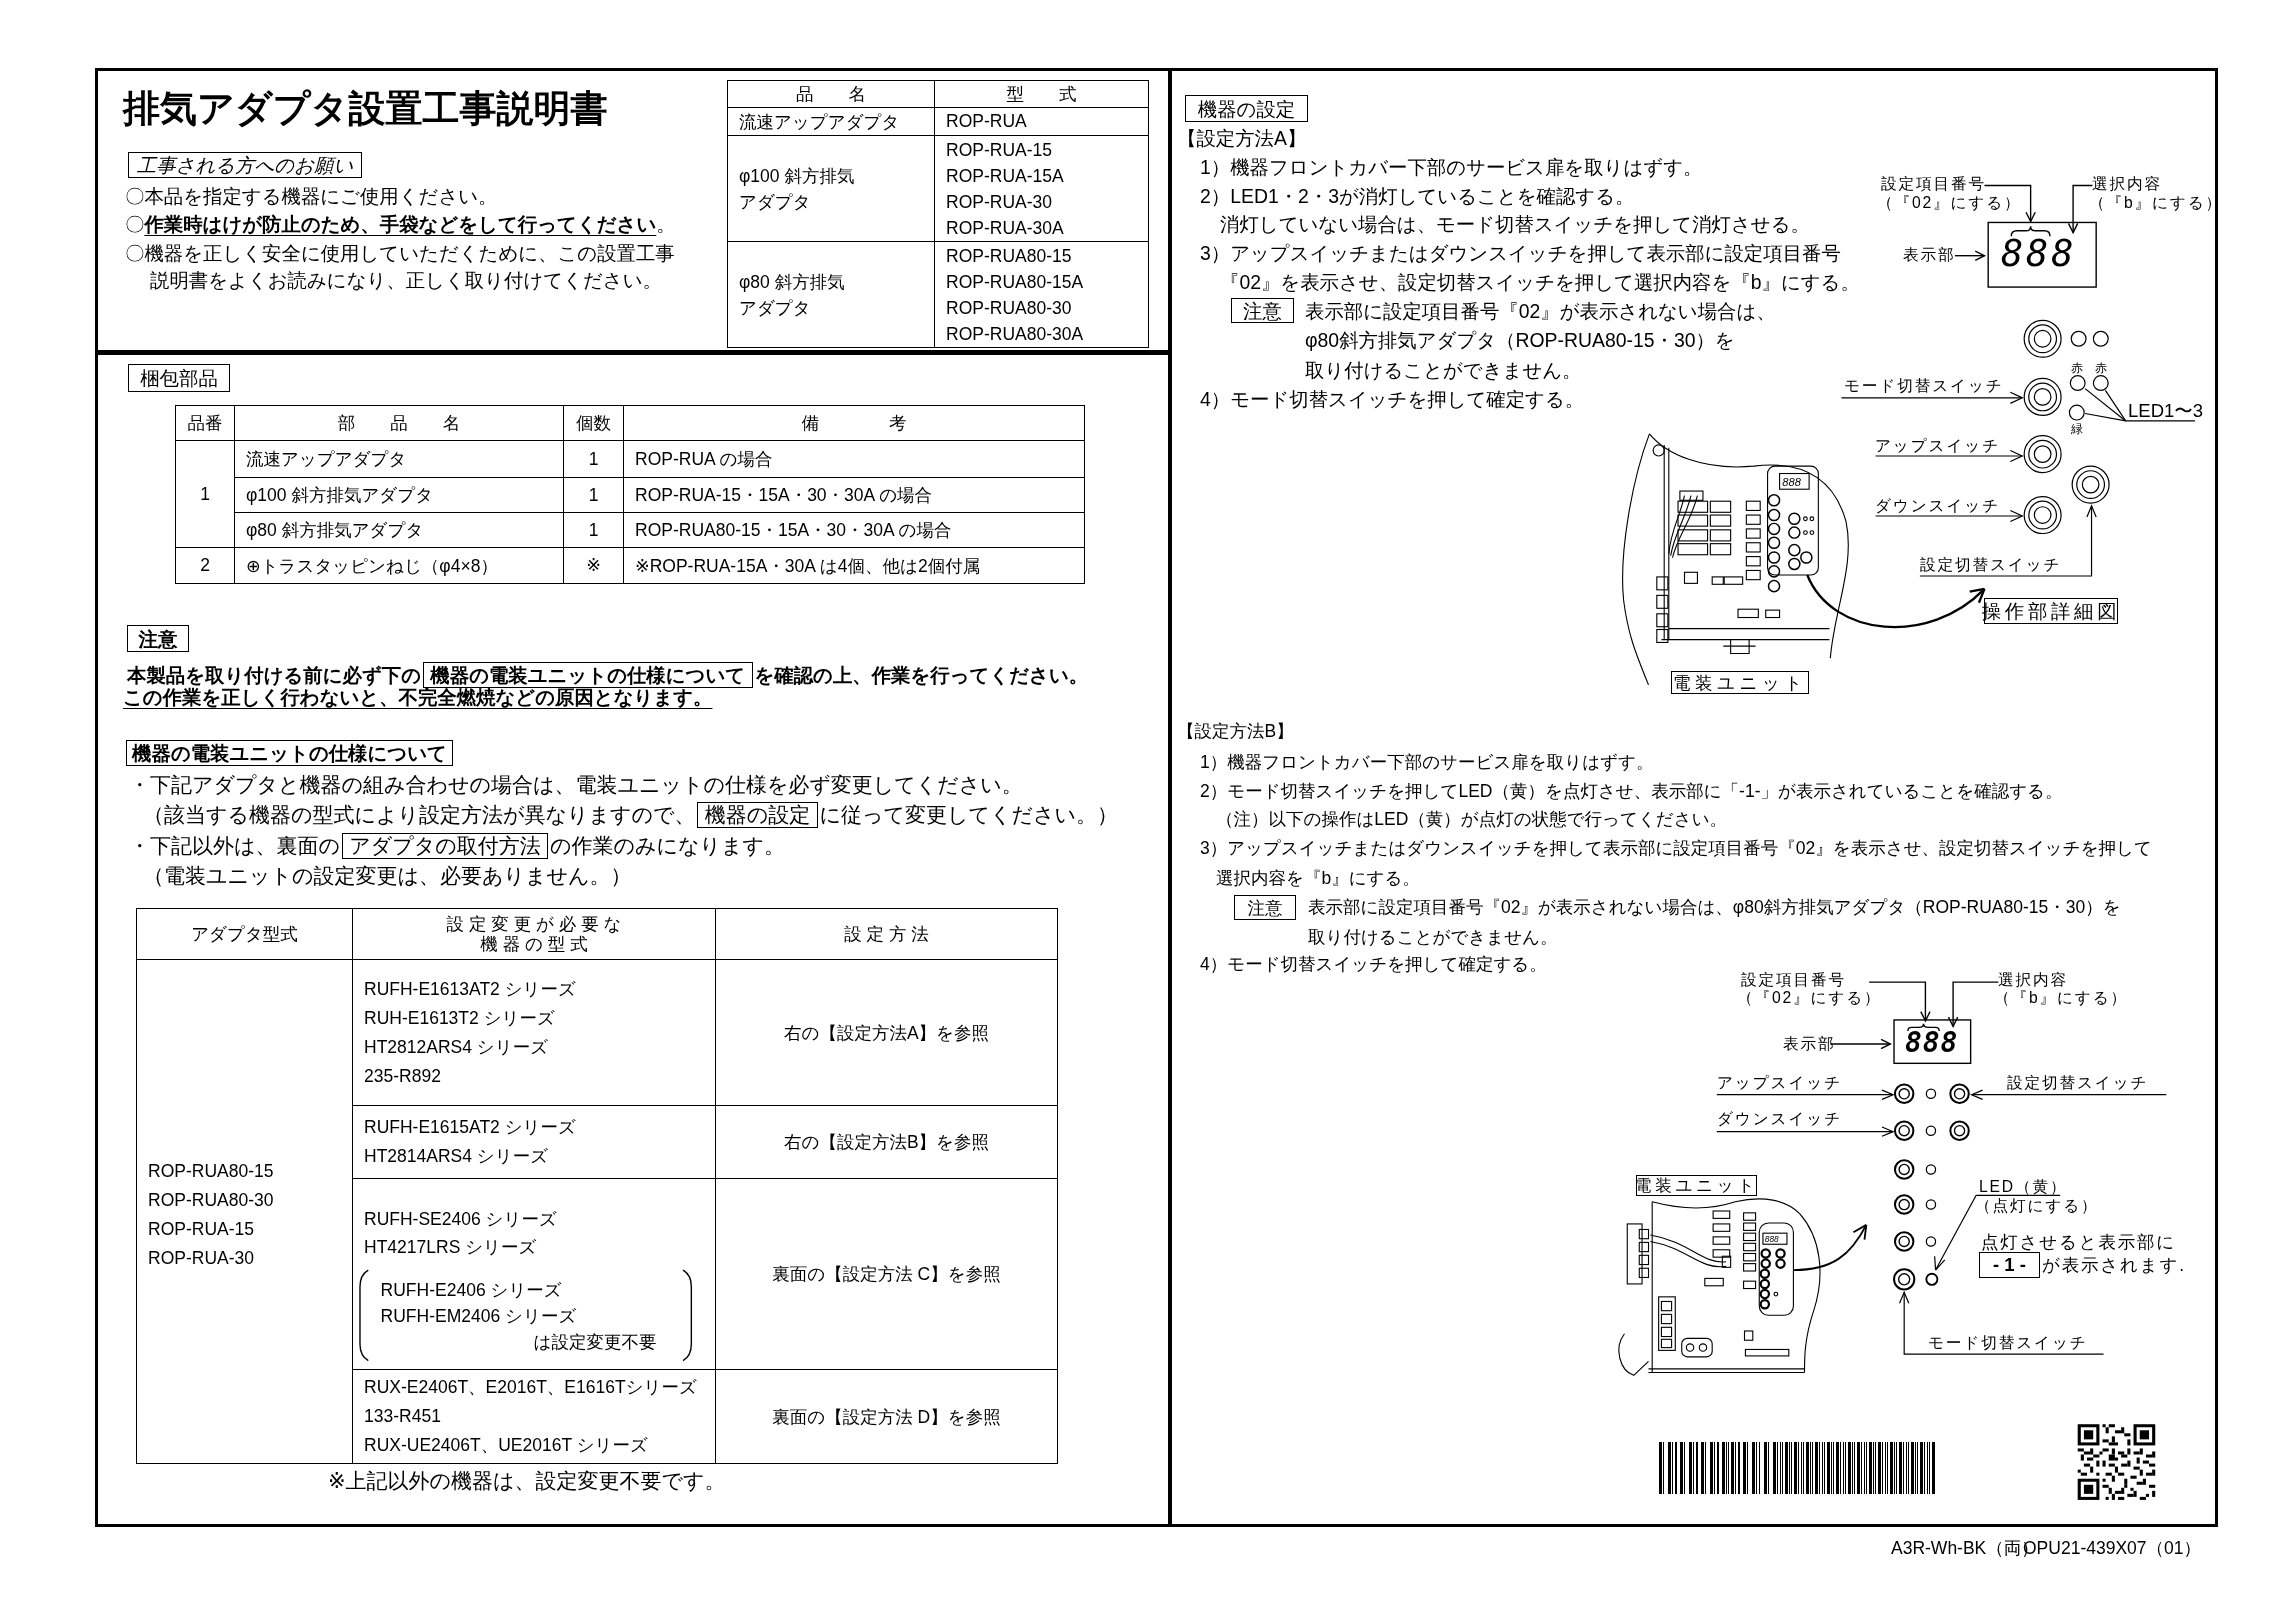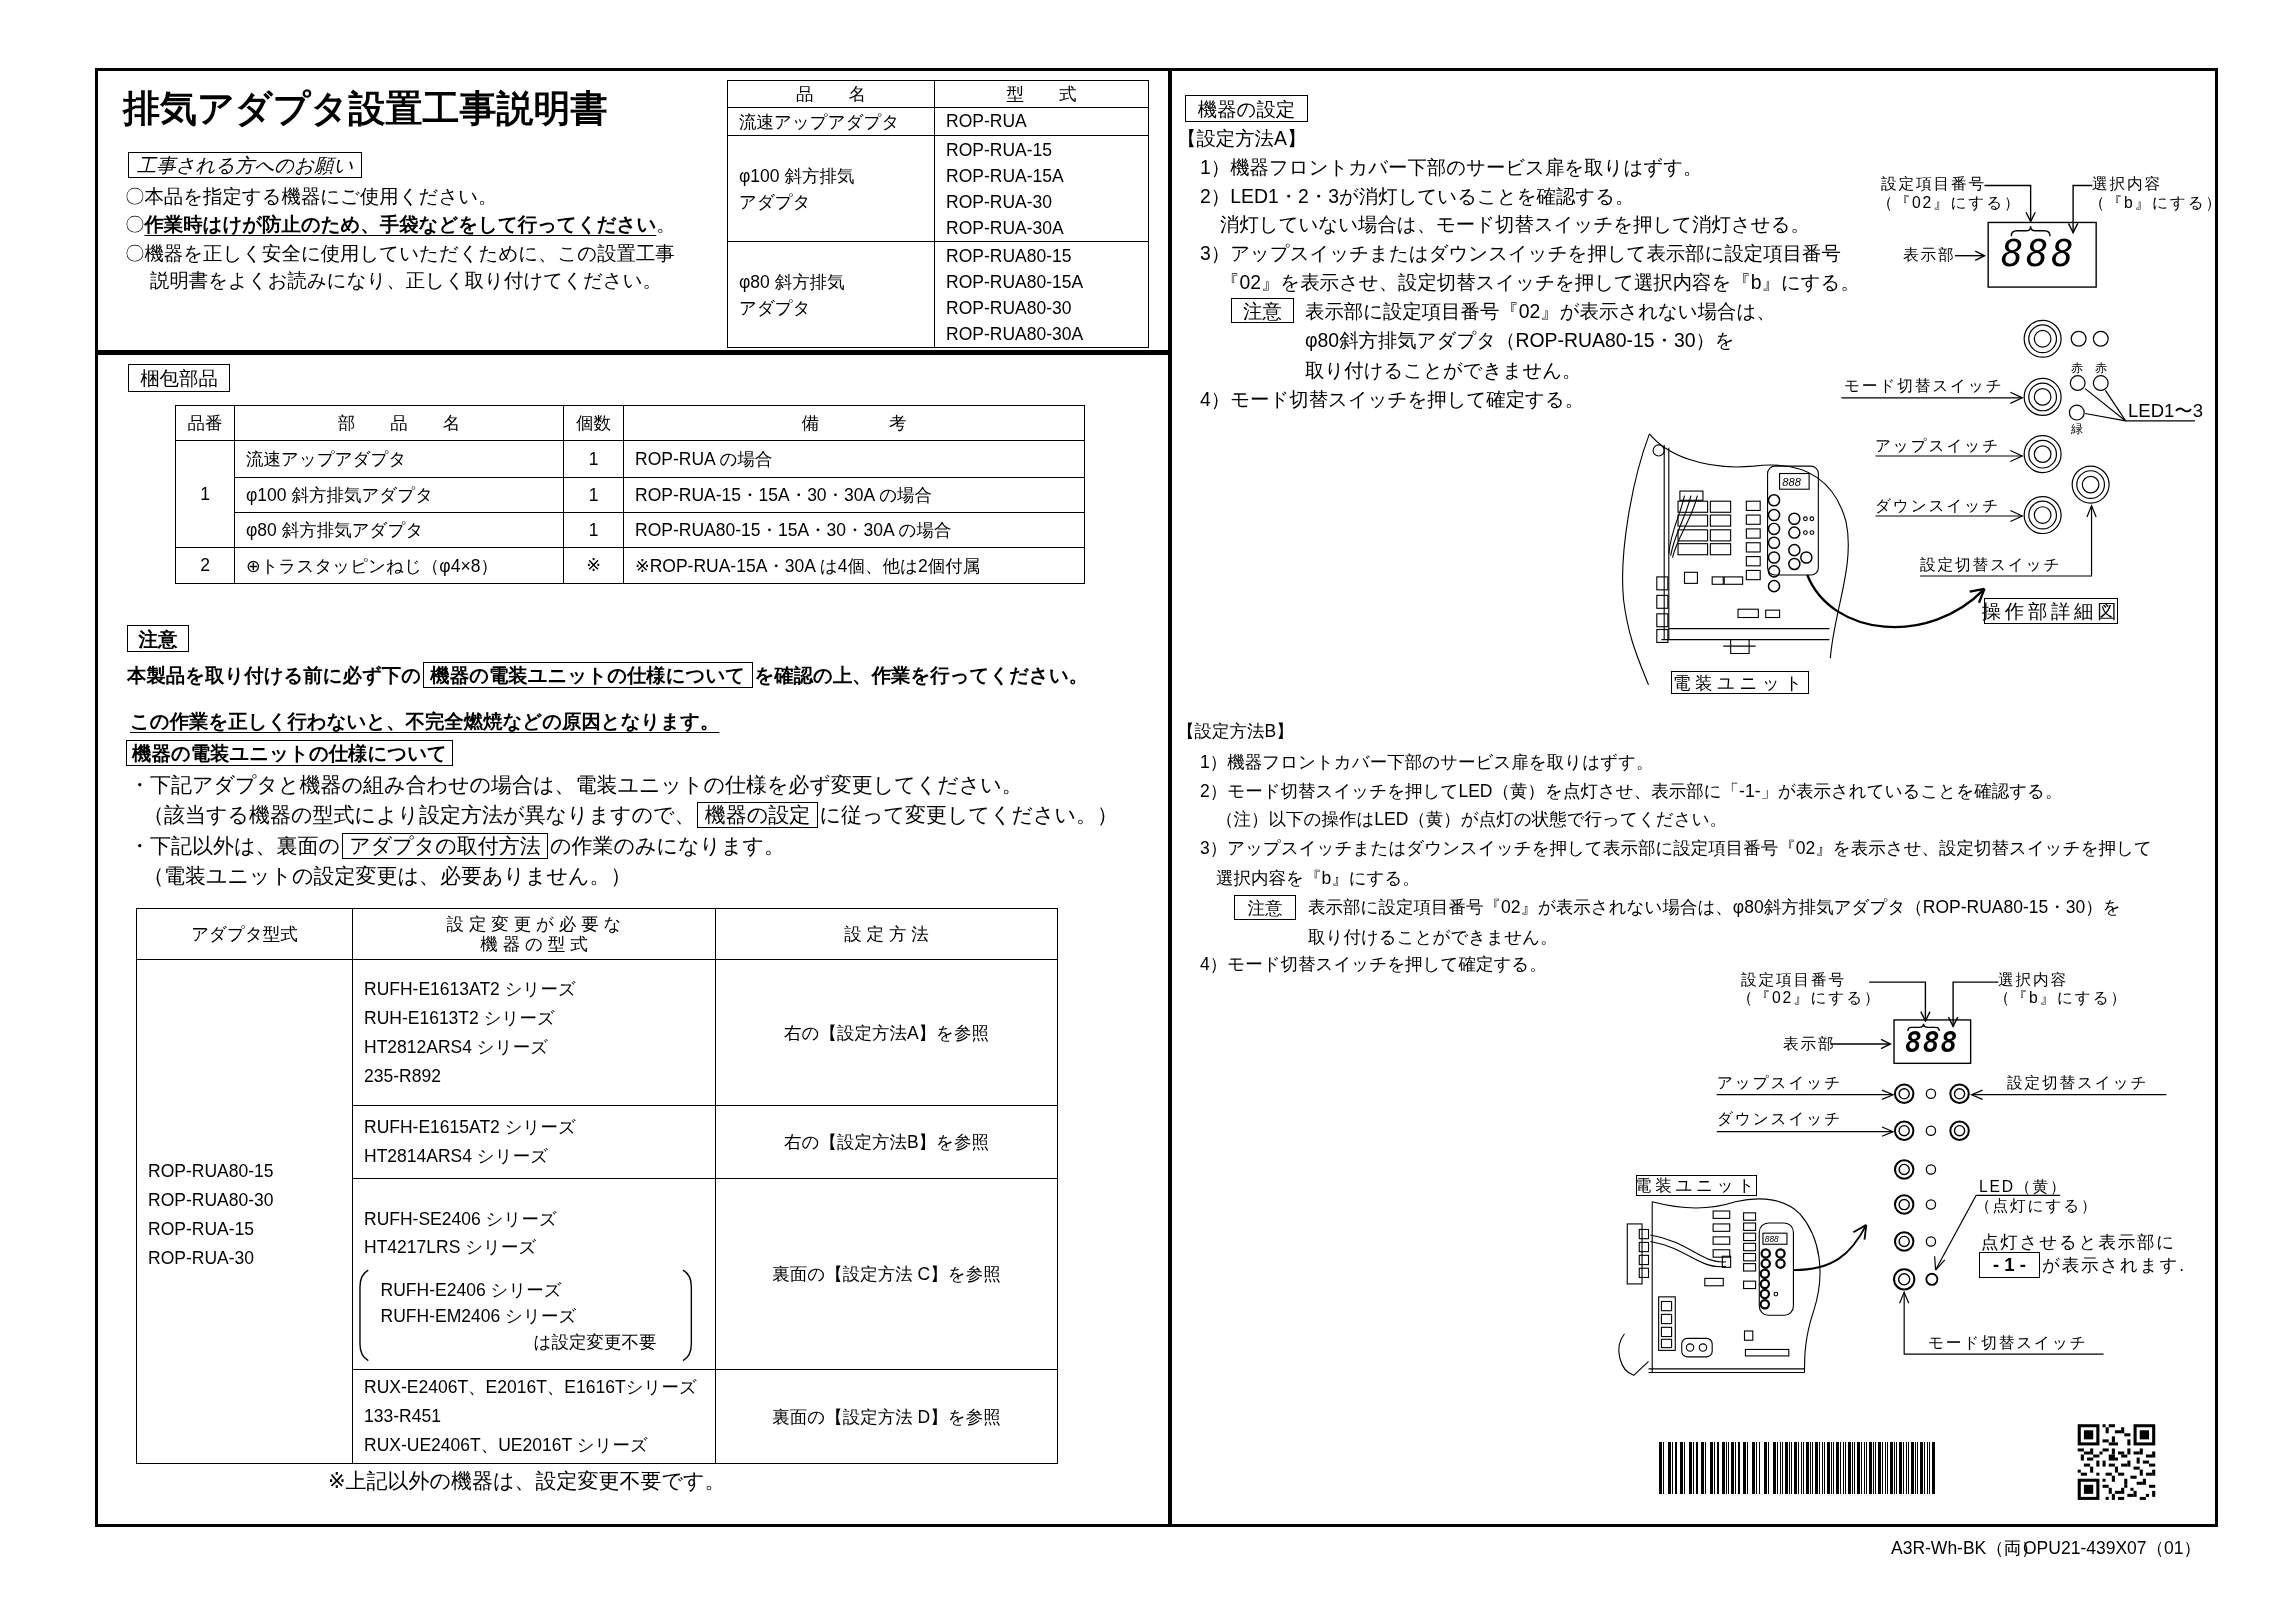--- a/index.html
+++ b/index.html
@@ -452,21 +452,21 @@
       <td class="c">※</td>
       <td class="pl">※ROP-RUA-15A・30A は4個、他は2個付属</td>
     </tr>
   </tbody>
     </table>
 
   <div class="bx f21 b" style="left:127px;top:625px;width:62px;height:27px;">注意</div>
   <div class="a f21 b" style="left:127px;top:653px;line-height:28px;margin-top:8px;">
     <span>本製品を取り付ける前に必ず下の</span><span class="ibx">機器の電装ユニットの仕様について</span><span>を確認の上、作業を行ってください。</span>
   </div>
-  <div class="a f21 b u" style="left:130px;top:686px;margin-top:24px;">この作業を正しく行わないと、不完全燃焼などの原因となります。</div>
+  <div class="a f21 b u" style="left:123px;top:686px;">この作業を正しく行わないと、不完全燃焼などの原因となります。</div>
 
   <div class="bx f21 b" style="left:126px;top:740px;width:327px;height:26px;">機器の電装ユニットの仕様について</div>
   <div class="a f20" style="left:129px;top:774px;">・下記アダプタと機器の組み合わせの場合は、電装ユニットの仕様を必ず変更してください。</div>
   <div class="a f20" style="left:143px;top:801px;line-height:28px;">
     <span>（該当する機器の型式により設定方法が異なりますので、</span><span class="ibx">機器の設定</span><span>に従って変更してください。）</span>
   </div>
   <div class="a f20" style="left:129px;top:832px;line-height:28px;">
     <span>・下記以外は、裏面の</span><span class="ibx">アダプタの取付方法</span><span>の作業のみになります。</span>
   </div>
   <div class="a f20" style="left:143px;top:865px;">（電装ユニットの設定変更は、必要ありません。）</div>

